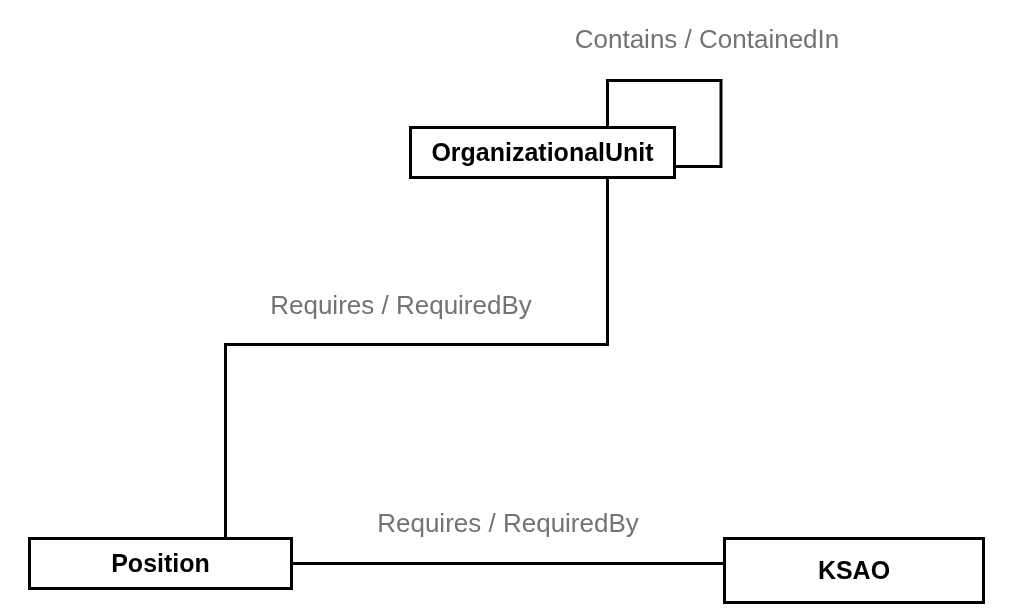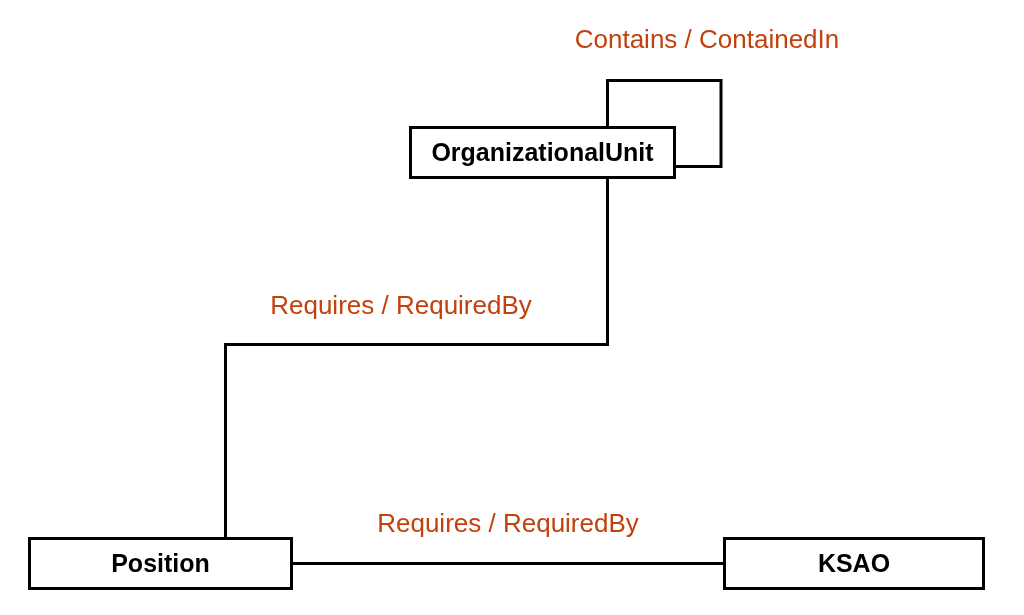--- a/index.html
+++ b/index.html
@@ -44,21 +44,21 @@
     color: #000000;
     white-space: nowrap;
     letter-spacing: 0px;
   }
   .edge-label {
     position: absolute;
     font-family: "Liberation Sans", sans-serif;
     font-weight: normal;
     font-size: 26px;
     line-height: 1;
-    color: #c2410c;
+    color: #737373;
     white-space: nowrap;
     z-index: 6;
     transform: translateX(-50%);
     text-align: right;
   }
   #node-organizationalunit {
     left: 409px;
     top: 126px;
     width: 267px;
     height: 53px;
@@ -67,21 +67,21 @@
     left: 28px;
     top: 537px;
     width: 265px;
     height: 53px;
     justify-content: center;
   }
   #node-ksao {
     left: 723px;
     top: 537px;
     width: 262px;
-    height: 53px;
+    height: 67px;
   }
   #label-contains {
     left: 707px;
     top: 26px;
   }
   #label-requires-ou-position {
     left: 401px;
     top: 292px;
   }
   #label-requires-position-ksao {

